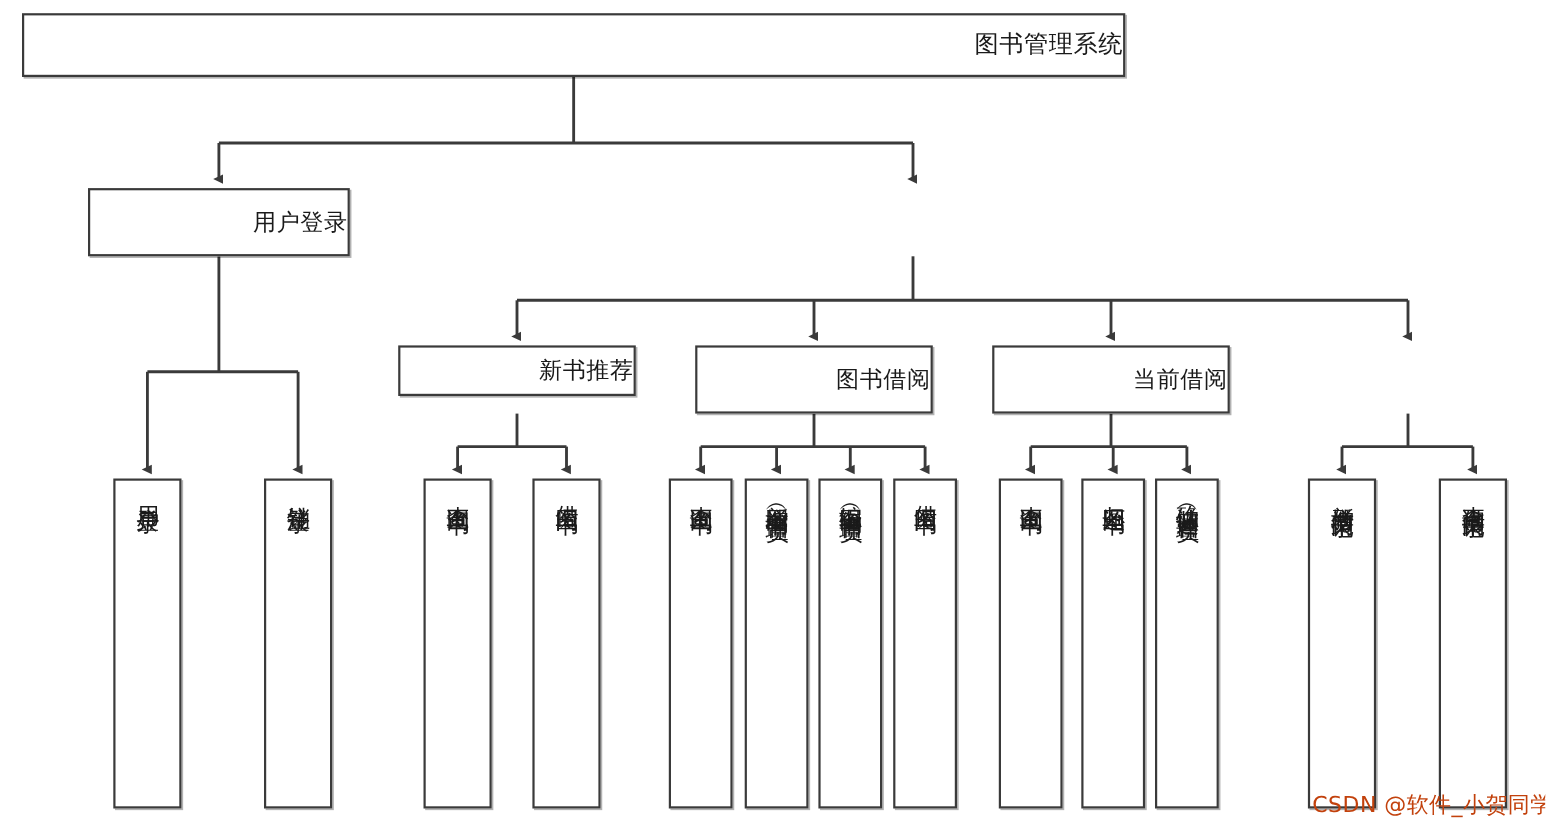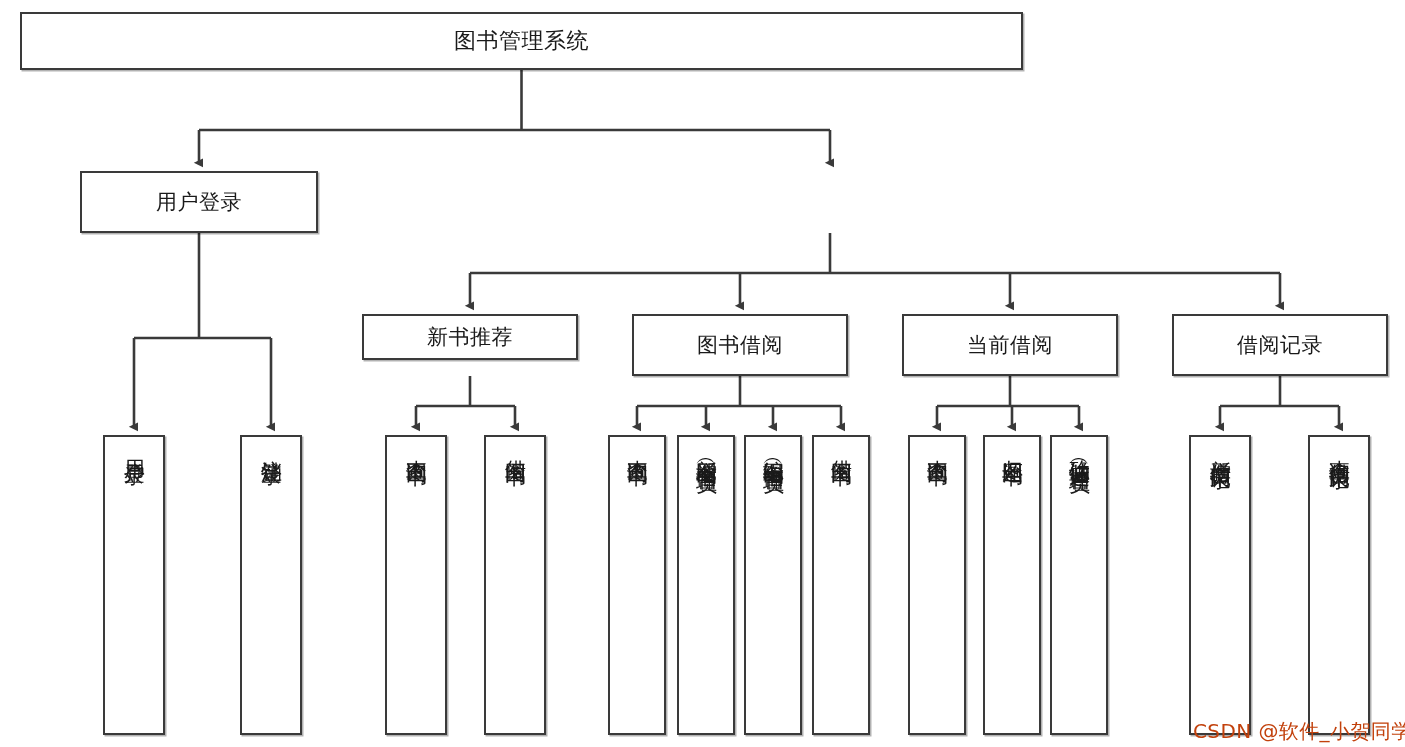--- a/index.html
+++ b/index.html
@@ -26,21 +26,21 @@
     pointer-events: none;
   }
   .node {
     position: absolute;
     box-sizing: border-box;
     background: #ffffff;
     border: 2px solid #3a3a3a;
     box-shadow: 1.5px 1.5px 0 rgba(0,0,0,0.30);
     display: flex;
     align-items: center;
-    justify-content: center;
+    justify-content: flex-end;
     color: #1a1a1a;
   }
   .node .label {
     text-align: center;
     line-height: 1.18;
     letter-spacing: 0.5px;
     white-space: pre;
   }
   .node.horiz .label {
     writing-mode: horizontal-tb;
@@ -142,23 +142,20 @@
   </div>
 
   <div class="node horiz" style="left:632px; top:314px; width:216px; height:62px;">
     <span class="label">图书借阅</span>
   </div>
 
   <div class="node horiz" style="left:902px; top:314px; width:216px; height:62px;">
     <span class="label">当前借阅</span>
   </div>
 
-  <div class="node horiz" style="left:1172px; top:314px; width:216px; height:62px;">
-    <span class="label">借阅记录</span>
-  </div>
 
   <div class="node vert" style="left:103px; top:435px; width:62px; height:300px;">
     <span class="label">用户登录</span>
   </div>
 
   <div class="node vert" style="left:240px; top:435px; width:62px; height:300px;">
     <span class="label">注销登录</span>
   </div>
 
   <div class="node vert" style="left:385px; top:435px; width:62px; height:300px;">

